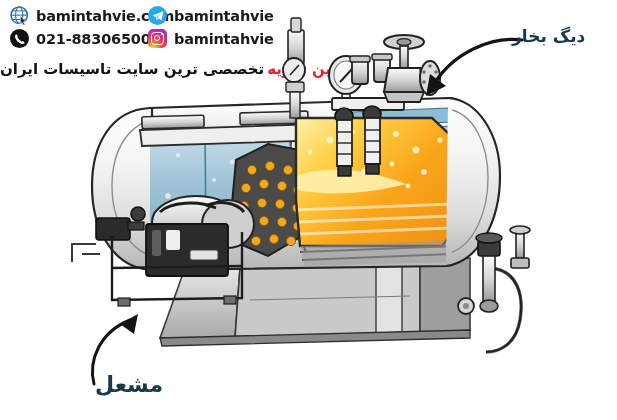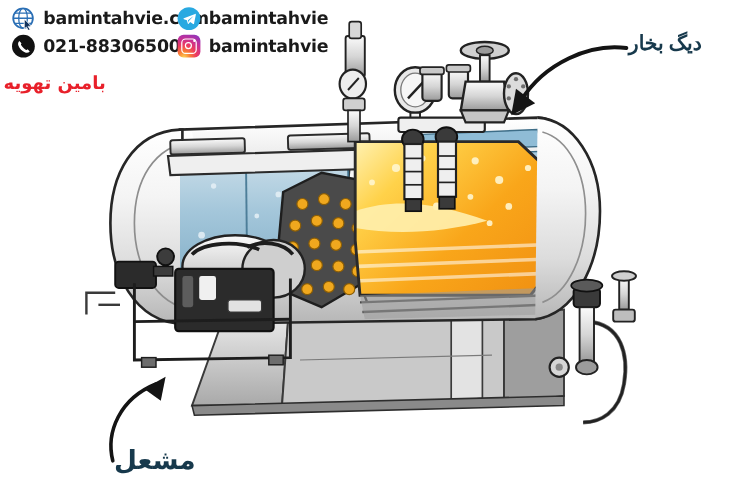--- a/index.html
+++ b/index.html
@@ -56,21 +56,21 @@
   }
   .tag-red{color:#e8202a;margin-left:3px;}
   .tag-black{color:#111;}
 
   
   .anno{
     position:absolute;direction:rtl;white-space:nowrap;
     font-family:"DejaVu Sans","Liberation Sans",sans-serif;
     font-size:17px;font-weight:bold;color:#17394c;
   }
-  .anno-boiler{left:524px;top:26px;font-family:Liberation Serif, serif;}
+  .anno-boiler{left:512px;top:26px;}
   .anno-burner{left:95px;top:372px;font-size:22px;}
 
   .anno-arrow{position:absolute;pointer-events:none;}
   .arrow-boiler{left:418px;top:30px;}
   .arrow-burner{left:86px;top:312px;}
 
   
   .illus{position:absolute;left:0;top:0;width:617px;height:420px;}
 </style>
 </head>
@@ -115,20 +115,21 @@
     <div class="crow r4">
       <span class="ic ic-ig">
         <span class="ig-sq"></span>
       </span>
       <span class="ctext">bamintahvie</span>
     </div>
   </div>
 
   <div class="tagline">
     <span class="tag-red">بامین تهویه</span>
+    <span class="tag-black">تخصصی ترین سایت تاسیسات ایران</span>
   </div>
 
   <svg class="illus" viewBox="0 0 617 420">
     <defs>
       <linearGradient id="shellG" x1="0" y1="0" x2="0" y2="1">
         <stop offset="0%" stop-color="#ffffff"></stop>
         <stop offset="35%" stop-color="#f4f4f4"></stop>
         <stop offset="70%" stop-color="#dcdcdc"></stop>
         <stop offset="100%" stop-color="#b6b6b6"></stop>
       </linearGradient>

